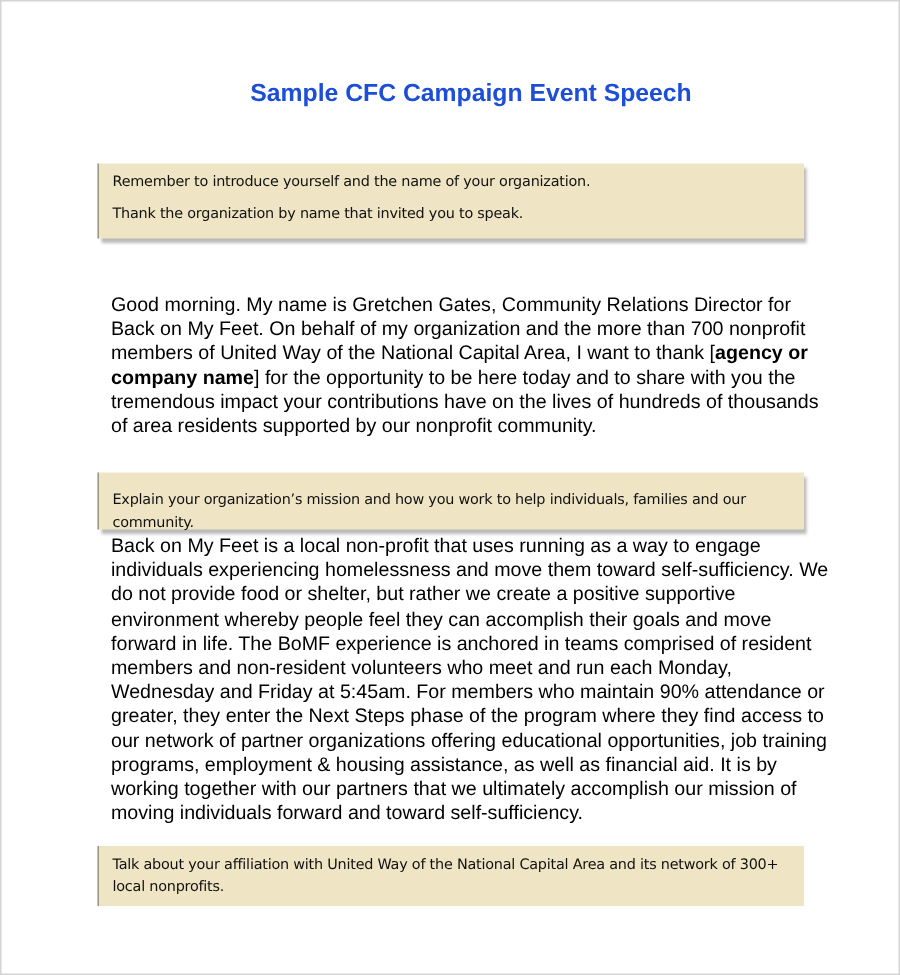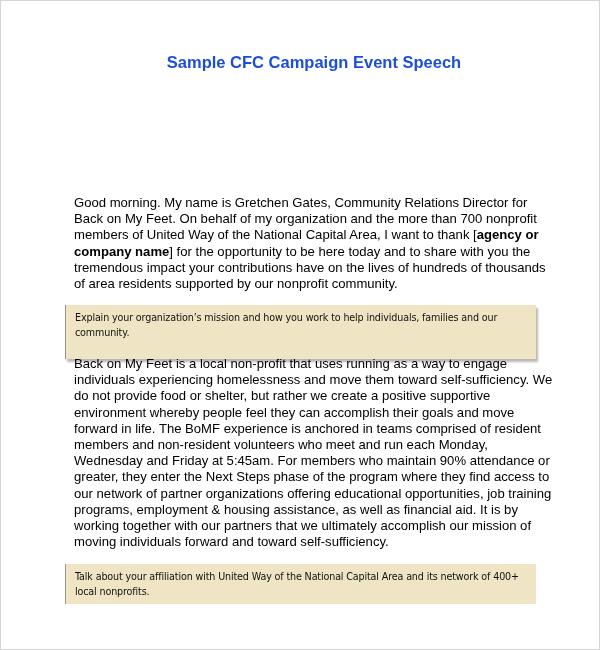--- a/index.html
+++ b/index.html
@@ -50,21 +50,21 @@
       letter-spacing: -0.15px;
     }
     .note p {
       margin: 0;
       line-height: 15px;
     }
     .note p + p.spaced {
       margin-top: 6px;
     }
     .note1 { top: 108px; height: 50px; padding-top: 5px; }
-    .note2 { top: 304px; height: 54px; padding-top: 5px; }
+    .note2 { top: 314px; height: 38px; padding-top: 11px; }
     .note3 { top: 563px; height: 40px; padding-top: 5px; box-shadow: none; }
     .para {
       position: absolute;
       left: 64px;
       width: 480px;
       font-family: "Liberation Sans", sans-serif;
       font-size: 13.1px;
       line-height: 16.2px;
       color: #000;
       margin: 9px;
@@ -73,26 +73,30 @@
     .para2 { top: 346px; }
     .para b { font-weight: bold; }
   </style>
 </head>
 <body>
 
 <div class="page">
 
   <h1 class="title">Sample CFC Campaign Event Speech</h1>
 
+  <div class="note note1">
+    <p>Remember to introduce yourself and the name of your organization.</p>
+    <p class="spaced">Thank the organization by name  that invited you to speak.</p>
+  </div>
 
   <p class="para para1"><span>Good morning. My name is Gretchen Gates, Community Relations Director for Back on My Feet.  On behalf of my organization and the more than 700 nonprofit members of United Way of the National Capital Area, I want to thank [</span><b>agency or company name</b><span>] for the opportunity to be here today and to share with you the tremendous impact your contributions have on the lives of hundreds of thousands of area residents supported by our nonprofit community.</span></p>
 
   <div class="note note2">
     <p>Explain your organization’s mission and how you work to help individuals, families and our community.</p>
   </div>
 
   <p class="para para2">Back on My Feet is a local non-profit that uses running as a way to engage individuals experiencing homelessness and move them toward self-sufficiency. We do not provide food or shelter, but rather we create a positive supportive environment whereby people feel they can accomplish their goals and move forward in life. The BoMF experience is anchored in teams comprised of resident members and non-resident volunteers who meet and run each Monday, Wednesday and Friday at 5:45am. For members who maintain 90% attendance or greater, they enter the Next Steps phase of the program where they find access to our network of partner organizations offering educational opportunities, job training programs, employment &amp; housing assistance, as well as financial aid. It is by working together with our partners that we ultimately accomplish our mission of moving individuals forward and toward self-sufficiency.</p>
 
   <div class="note note3">
-    <p>Talk about your  affiliation with United Way of the National Capital Area and its network of 400+ local nonprofits.</p>
+    <p>Talk about your  affiliation with United Way of the National Capital Area and its network of 300+ local nonprofits.</p>
   </div>
 
 </div>
 
 </body></html>

